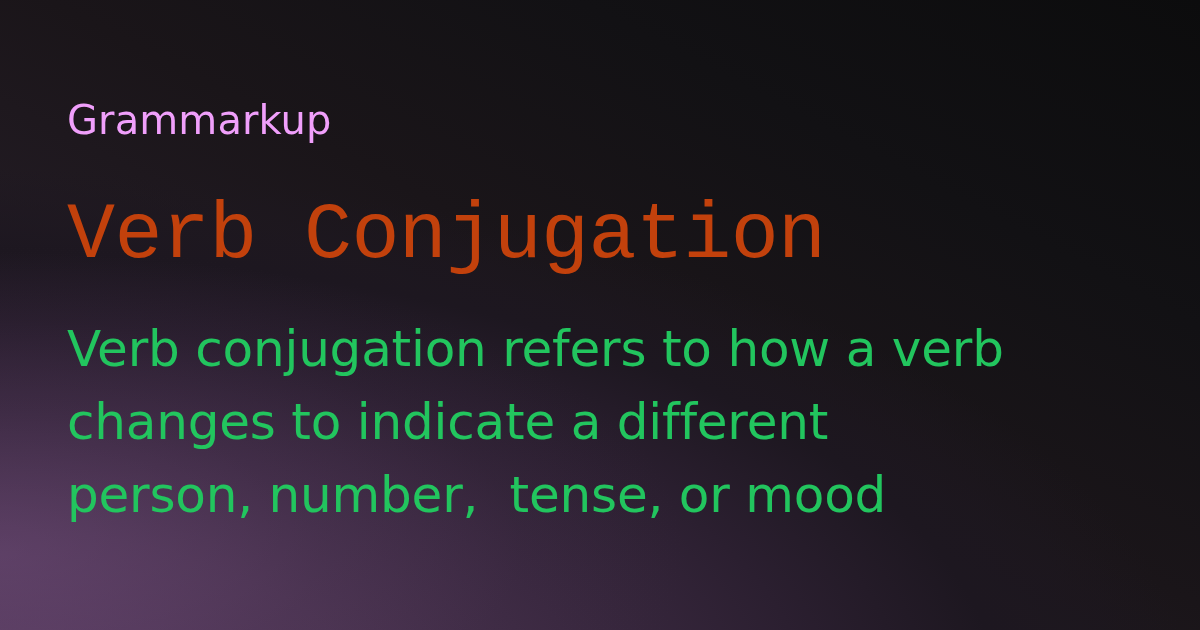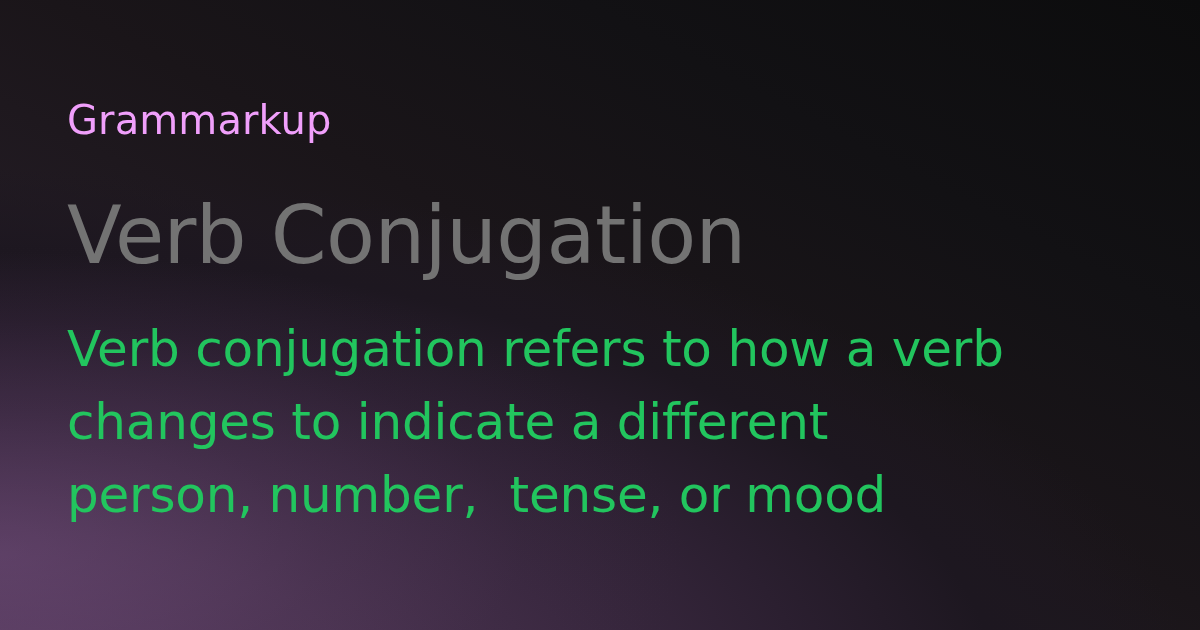--- a/index.html
+++ b/index.html
@@ -85,23 +85,24 @@
     letter-spacing: 0.1px;
     color: #f09ffb;
     margin-bottom: 52px;
   }
 
   .title {
     font-size: 80px;
     font-weight: 400;
     line-height: 1.04;
     letter-spacing: -0.6px;
-    color: #737373;
+    color: #c2410c;
     margin-bottom: 36px;
     max-width: 980px;
+    font-family: Liberation Mono, monospace;
   }
 
   .description {
     font-size: 50px;
     font-weight: 400;
     line-height: 73px;
     letter-spacing: -0.2px;
     color: #22c55e;
     max-width: 952px;
     white-space: pre-wrap;

